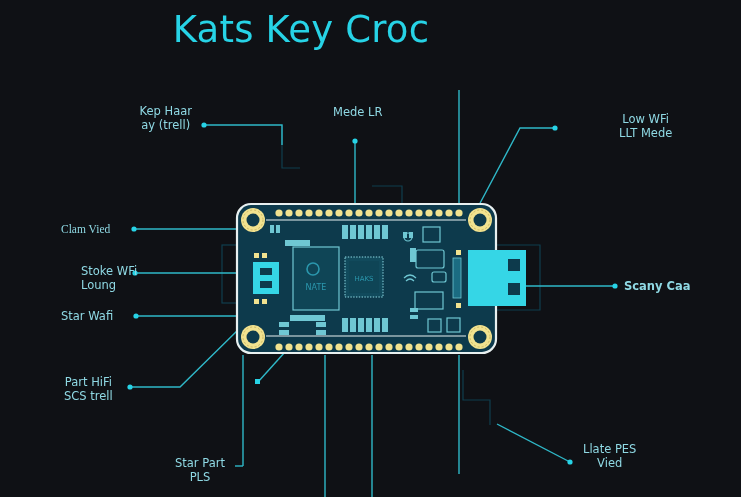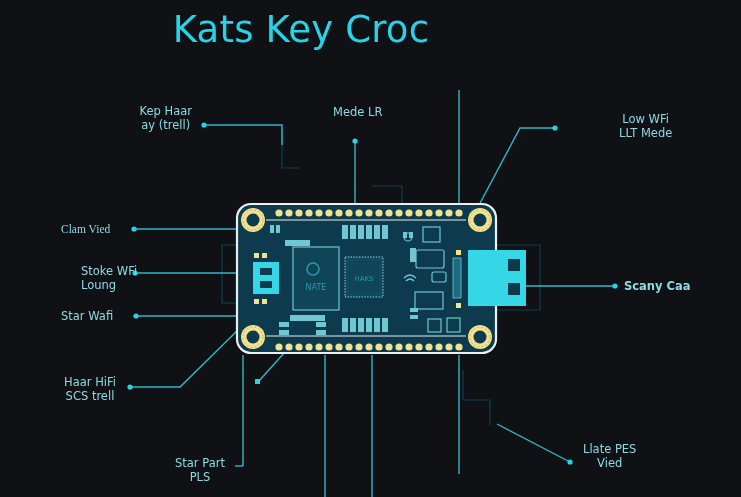--- a/index.html
+++ b/index.html
@@ -229,21 +229,21 @@
   <span>Clam Vied</span>
 </div>
 <div class="label" style="left:61px; top:264px;margin-left:20px;">
   <span>Stoke WFi</span>
   <span>Loung</span>
 </div>
 <div class="label" style="left:61px; top:309px;">
   <span>Star Wafi</span>
 </div>
 <div class="label c" style="left:64px; top:375px;">
-  <span>Haar HiFi</span>
+  <span>Part HiFi</span>
   <span>SCS trell</span>
 </div>
 <div class="label c" style="left:175px; top:456px;">
   <span>Star Part</span>
   <span>PLS</span>
 </div>
 <div class="label" style="left:624px; top:279px;font-weight:bold;">
   <span>Scany Caa</span>
 </div>
 <div class="label c" style="left:583px; top:442px;">

